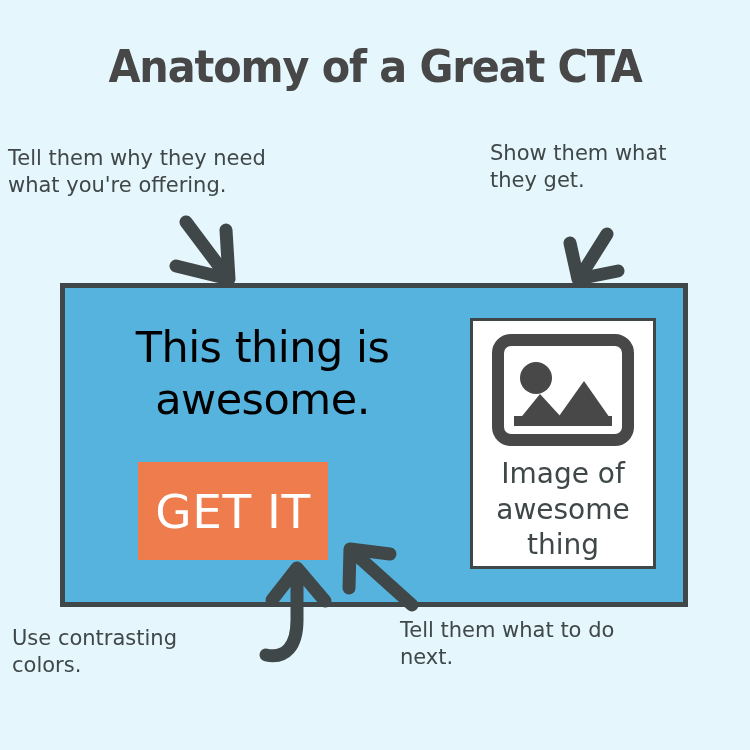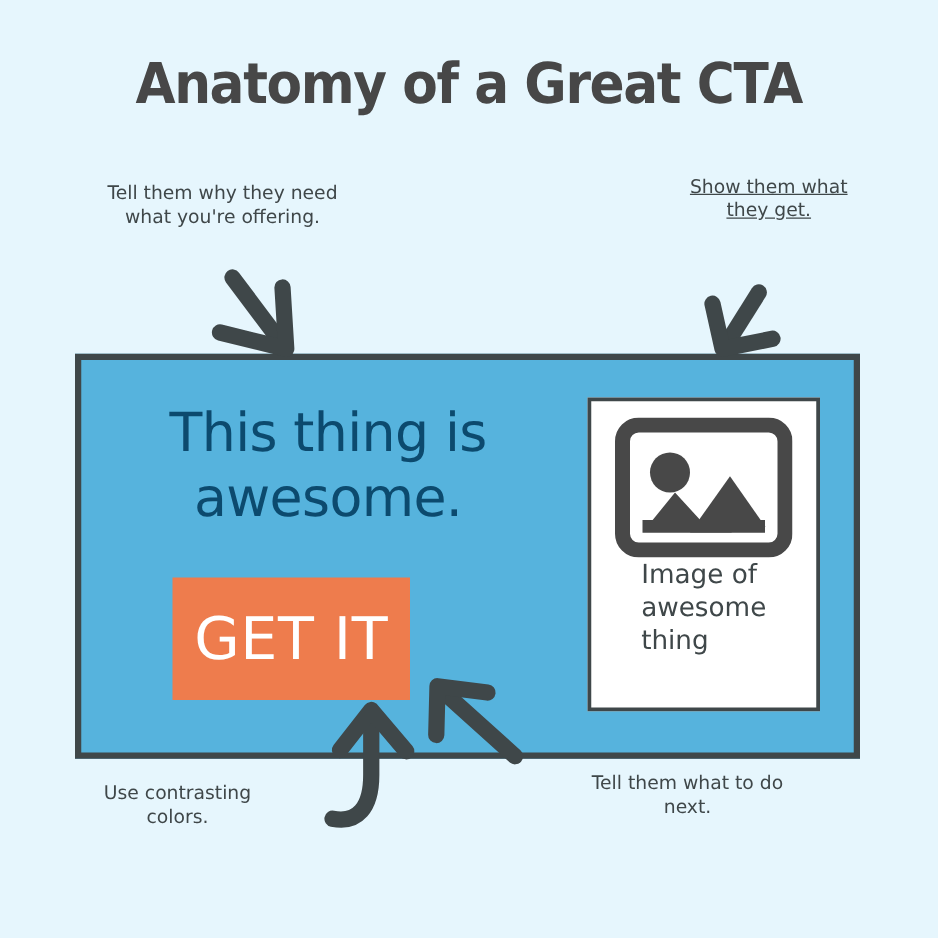--- a/index.html
+++ b/index.html
@@ -35,28 +35,27 @@
     transform: scaleX(0.92);
     transform-origin: 375px 0;
     white-space: nowrap;
   }
 
   
   .note {
     position: absolute;
     color: #3f4749;
     font-family: "DejaVu Sans", sans-serif;
-    font-size: 15px;
+    font-size: 21px;
     line-height: 1.28;
-    text-align: center;
     white-space: pre-line;
     font-weight: normal;
   }
   .note-tl { left: 8px;   top: 145px; width: 340px; }
-  .note-tr { left: 490px; top: 140px; width: 250px; text-decoration: underline; }
+  .note-tr { left: 490px; top: 140px; width: 250px; }
   .note-bl { left: 12px;  top: 625px; width: 260px; }
   .note-br { left: 400px; top: 617px; width: 300px; }
 
   
   .cta-box {
     position: absolute;
     left: 60px;
     top: 283px;
     width: 628px;
     height: 324px;
@@ -72,21 +71,21 @@
     width: 395px;
     height: 100%;
   }
 
   .headline {
     position: absolute;
     left: 0;
     top: 33px;
     width: 395px;
     text-align: center;
-    color: #0c4a6e;
+    color: #000000;
     font-family: "DejaVu Sans", sans-serif;
     font-size: 43px;
     font-weight: normal;
     line-height: 1.22;
     white-space: pre-line;
     letter-spacing: -0.5px;
   }
 
   .cta-button {
     position: absolute;
@@ -121,25 +120,25 @@
     display: flex;
     flex-direction: column;
     align-items: center;
   }
   .img-icon {
     margin-top: 13px;
     width: 142px;
     height: 112px;
   }
   .img-caption {
-    margin-top: 0;
-    text-align: left;
+    margin-top: 10px;
+    text-align: center;
     color: #3f4749;
     font-family: "DejaVu Sans", sans-serif;
-    font-size: 21px;
+    font-size: 28px;
     line-height: 1.27;
     white-space: pre-line;
   }
 
   
   .arrows {
     position: absolute;
     left: 0;
     top: 0;
     width: 750px;

